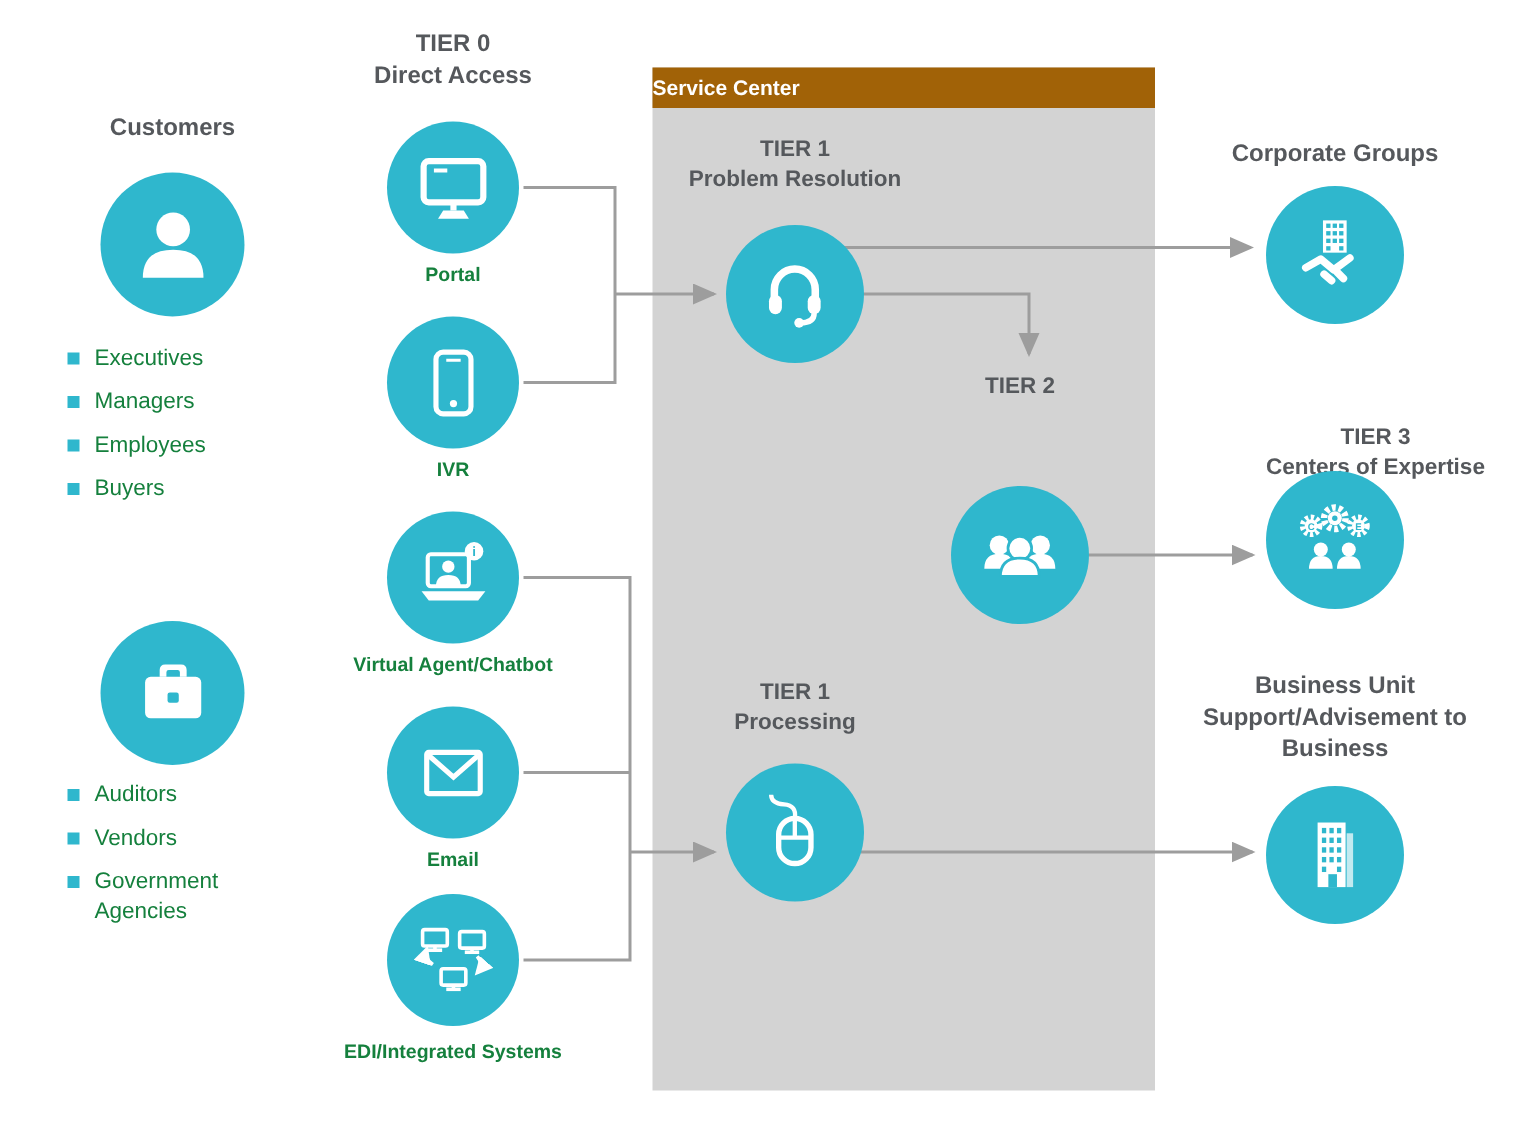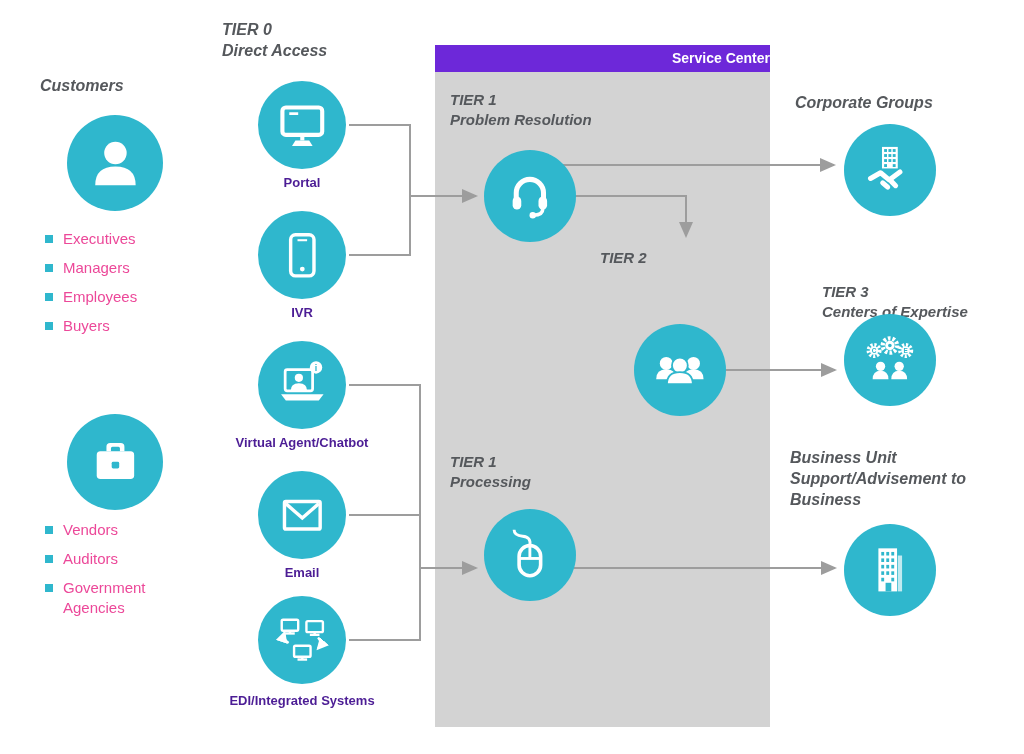--- a/index.html
+++ b/index.html
@@ -1,27 +1,27 @@
 <!DOCTYPE html>
 <html><head>
 <meta charset="utf-8">
 <style>
   html,body{margin:0;padding:0;background:#fff;}
   body{font-family:"Liberation Sans",sans-serif;color:#55585C;}
   .canvas{position:relative;width:1024px;height:754px;background:#fff;overflow:hidden;}
   .circle{position:absolute;border-radius:50%;background:#2FB7CD;display:flex;align-items:center;justify-content:center;}
   .circle svg{width:78%;height:78%;display:block;}
-  .heading{position:absolute;font-weight:bold;line-height:1.3;color:#55585C;font-style:italic;}
+  .heading{position:absolute;font-weight:bold;text-align:center;line-height:1.3;color:#55585C;}
   .h16{font-size:16px;}
   .h15{font-size:15px;}
-  .node-label{position:absolute;font-weight:bold;font-size:13px;text-align:center;color:#4c1d95;line-height:1.25;}
+  .node-label{position:absolute;font-weight:bold;font-size:13px;text-align:center;color:#15803d;line-height:1.25;}
   .panel{position:absolute;left:435px;top:45px;width:335px;height:682px;background:#D3D3D3;}
-  .panel-header{height:27px;background:#6d28d9;color:#fff;font-weight:bold;font-size:14px;text-align:right;line-height:27px;}
+  .panel-header{height:27px;background:#a16207;color:#fff;font-weight:bold;font-size:14px;text-align:left;line-height:27px;}
   .bullet-list{position:absolute;}
-  .bullet-item{display:flex;align-items:flex-start;margin-bottom:9px;font-size:15px;line-height:20px;color:#ec4899;}
+  .bullet-item{display:flex;align-items:flex-start;margin-bottom:9px;font-size:15px;line-height:20px;color:#15803d;}
   .bullet{width:8px;height:8px;background:#2FB7CD;margin:6px 10px 0 0;flex:none;}
   .connectors{position:absolute;left:0;top:0;pointer-events:none;}
   svg text{font-family:"Liberation Sans",sans-serif;}
 </style>
 </head>
 <body>
 
 <div class="canvas">
 
   <div class="panel">
@@ -84,25 +84,25 @@
     <svg viewBox="0 0 100 100">
       <path d="M38 35 v-6 q0 -5 5 -5 h14 q5 0 5 5 v6 h-6 v-4 q0 -2 -2 -2 h-8 q-2 0 -2 2 v4 z" fill="#fff"></path>
       <rect x="25" y="35" width="50" height="37" rx="5" fill="#fff"></rect>
       <rect x="45" y="49" width="10" height="9" rx="2" fill="#2FB7CD"></rect>
     </svg>
   </div>
 
   <div class="bullet-list" style="left:45px;top:520px;width:160px;">
     <div class="bullet-item">
         <span class="bullet"></span>
+        <span>Auditors</span>
+      </div>
+    <div class="bullet-item">
+        <span class="bullet"></span>
         <span>Vendors</span>
-      </div>
-    <div class="bullet-item">
-        <span class="bullet"></span>
-        <span>Auditors</span>
       </div>
     <div class="bullet-item">
         <span class="bullet"></span>
         <span style="max-width:100px;">Government Agencies</span>
       </div>
   </div>
 
   <div class="heading h16" style="left:222px;top:20px;width:160px;">
     <div>TIER 0</div>
     <div>Direct Access</div>

